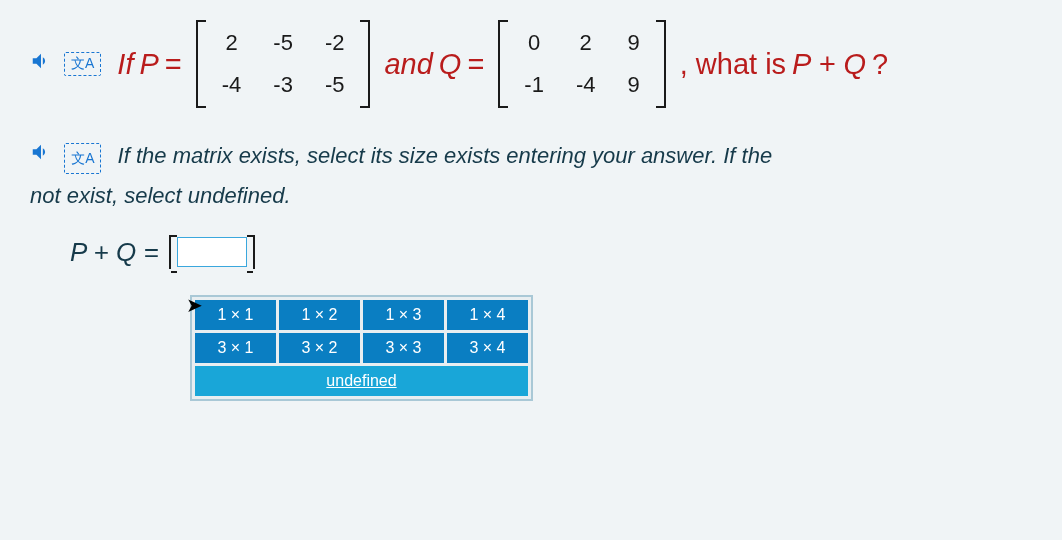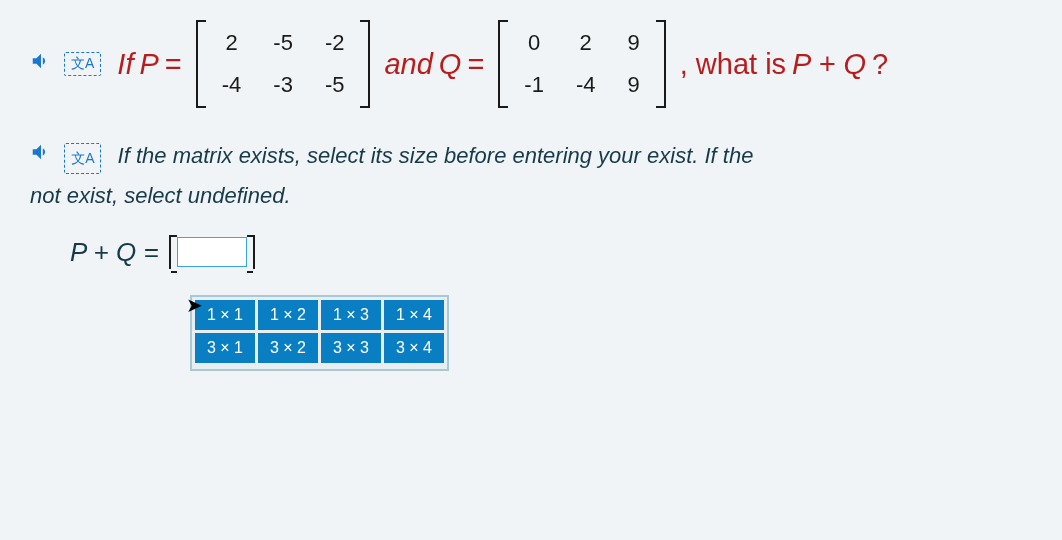--- a/index.html
+++ b/index.html
@@ -121,21 +121,21 @@
     .size-grid .cursor {
       position: absolute;
       top: -4px;
       left: -6px;
       color: #000;
       font-size: 20px;
       pointer-events: none;
     }
     .size-grid .row { display: flex; gap: 3px; margin-bottom: 3px; }
     .size-btn {
-      width: 60px;
+      width: 81px;
       height: 30px;
       background: #0a7ec2;
       color: #fff;
       display: flex;
       align-items: center;
       justify-content: center;
       font-size: 16px;
       cursor: pointer;
       user-select: none;
     }
@@ -217,21 +217,21 @@
 </div>
 
 
 <div class="prompt2">
   <span class="speaker-icon" style="font-style:normal;">
     <svg width="22" height="22" viewBox="0 0 24 24" fill="currentColor">
         <path d="M3 9v6h4l5 5V4L7 9H3zm13.5 3a4.5 4.5 0 0 0-2.5-4v8a4.5 4.5 0 0 0 2.5-4z"></path>
       </svg>
   </span>
   <span class="lang-icon" style="font-style:normal;">文A</span>
-  <span>If the matrix exists, select its size before entering your exist. If the</span><br>
+  <span>If the matrix exists, select its size exists entering your answer. If the</span><br>
   <span>not exist, select undefined.</span>
 </div>
 
 
 <div class="answer-row">
   <span>P + Q =</span>
   <span class="answer-input">
     <span class="inner-box"></span>
   </span>
 </div>
@@ -244,16 +244,17 @@
     <div class="size-btn">1 × 2</div>
     <div class="size-btn">1 × 3</div>
     <div class="size-btn">1 × 4</div>
   </div>
   <div class="row">
     <div class="size-btn">3 × 1</div>
     <div class="size-btn">3 × 2</div>
     <div class="size-btn">3 × 3</div>
     <div class="size-btn">3 × 4</div>
   </div>
+  <div class="undefined-btn">undefined</div>
 </div>
 
 
 
 
 </body></html>

